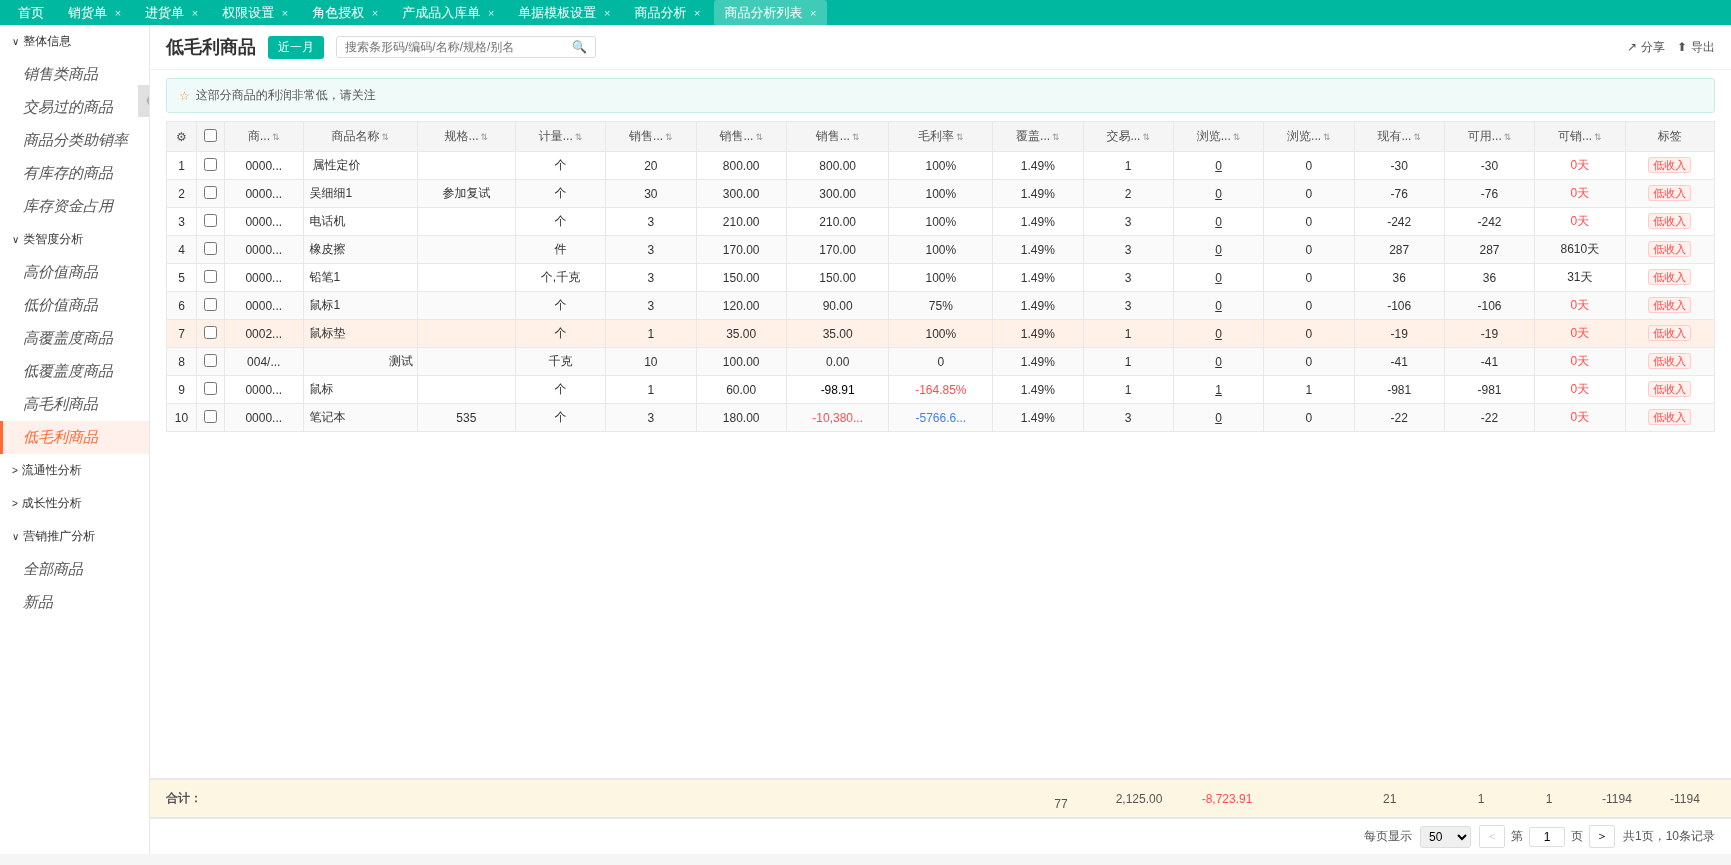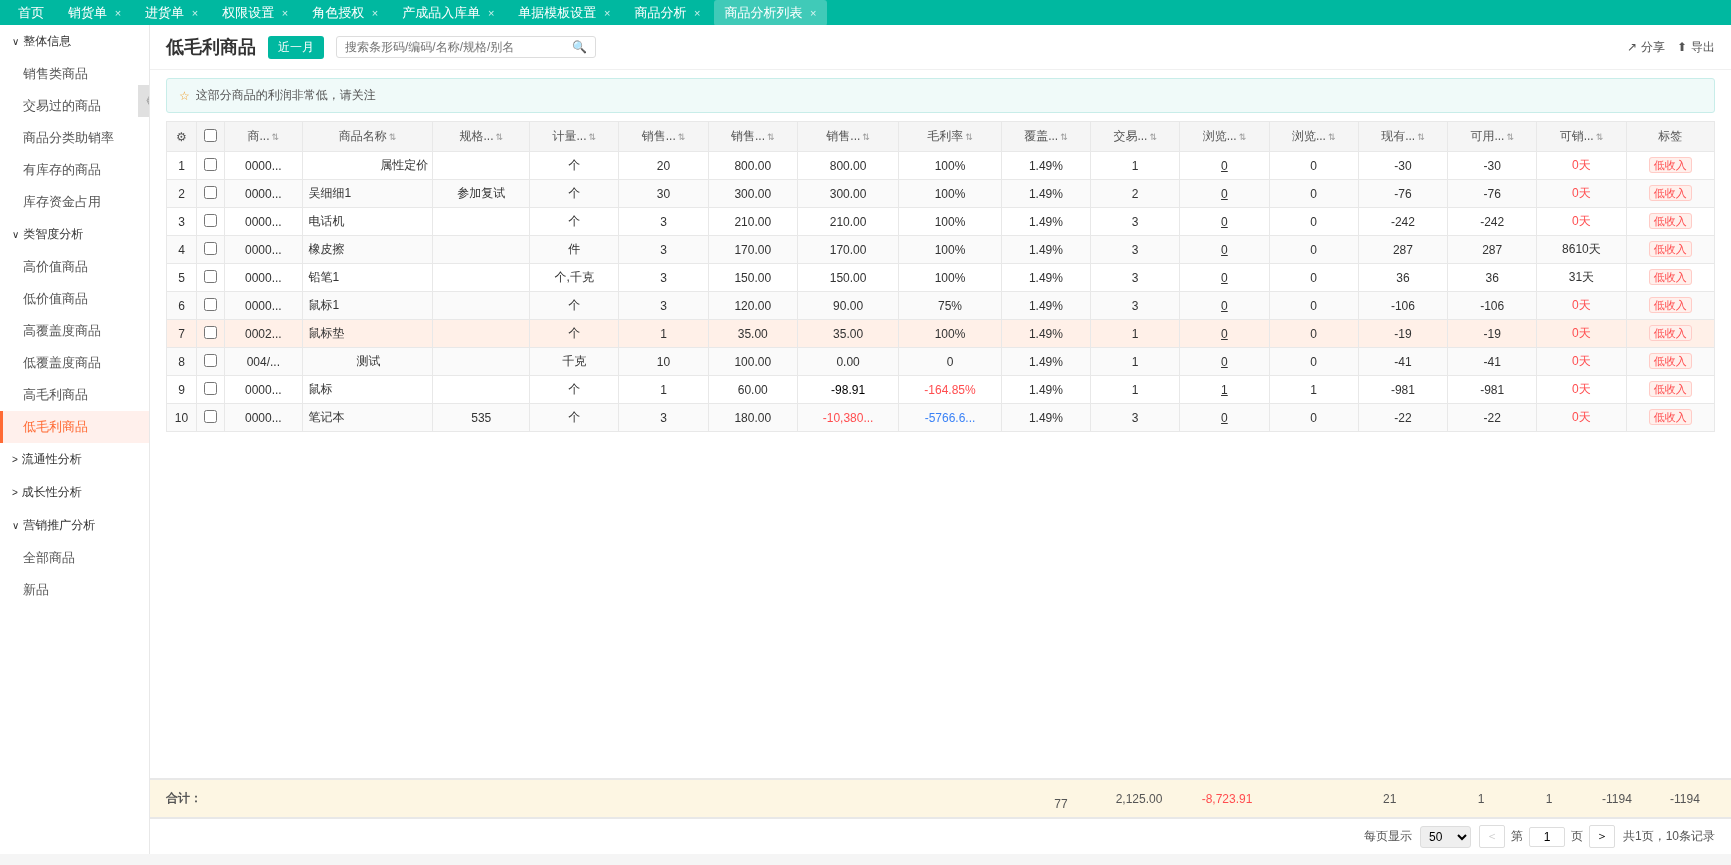--- a/index.html
+++ b/index.html
@@ -41,24 +41,25 @@
       align-items: center;
       padding: 8px 12px;
       font-size: 12px;
       color: #333;
       cursor: pointer;
       font-weight: 500;
     }
     .sidebar-group-header .arrow { margin-right: 4px; font-size: 10px; }
     .sidebar-item {
       padding: 7px 12px 7px 20px;
-      font-size: 13px;
+      font-size: 15px;
       color: #555;
       cursor: pointer;
       border-left: 3px solid transparent;
+      font-style: italic;
     }
     .sidebar-item.active {
       background: #fff0ec;
       color: #ff6b35;
       border-left: 3px solid #ff6b35;
     }
     .sidebar-collapse-btn {
       position: absolute;
       left: 138px;
       top: 60px;
@@ -390,21 +391,21 @@
             <th>可用...<span class="sort-icon">⇅</span></th>
             <th>可销...<span class="sort-icon">⇅</span></th>
             <th>标签</th>
           </tr>
         </thead>
         <tbody id="table-body">
         <tr>
     <td>1</td>
     <td><input type="checkbox" style=""></td>
     <td>0000...</td>
-    <td style="text-align:right; padding-left:24px;">属性定价</td>
+    <td style="text-align:left; padding-left:9px;">属性定价</td>
     <td></td>
     <td>个</td>
     <td>20</td>
     <td>800.00</td>
     <td style="">800.00</td>
     <td style="">100%</td>
     <td>1.49%</td>
     <td>1</td>
     <td class="underline">0</td>
     <td>0</td>
@@ -530,21 +531,21 @@
     <td>0</td>
     <td>-19</td>
     <td>-19</td>
     <td style="color:#ff4d4f;">0天</td>
     <td><span class="tag-low-income">低收入</span></td>
   </tr>
             <tr>
     <td>8</td>
     <td><input type="checkbox" style=""></td>
     <td>004/...</td>
-    <td style="text-align:center; padding-left:6px;">测试</td>
+    <td style="text-align:right; padding-left:6px;">测试</td>
     <td></td>
     <td>千克</td>
     <td>10</td>
     <td>100.00</td>
     <td style="">0.00</td>
     <td style="">0</td>
     <td>1.49%</td>
     <td>1</td>
     <td class="underline">0</td>
     <td>0</td>

